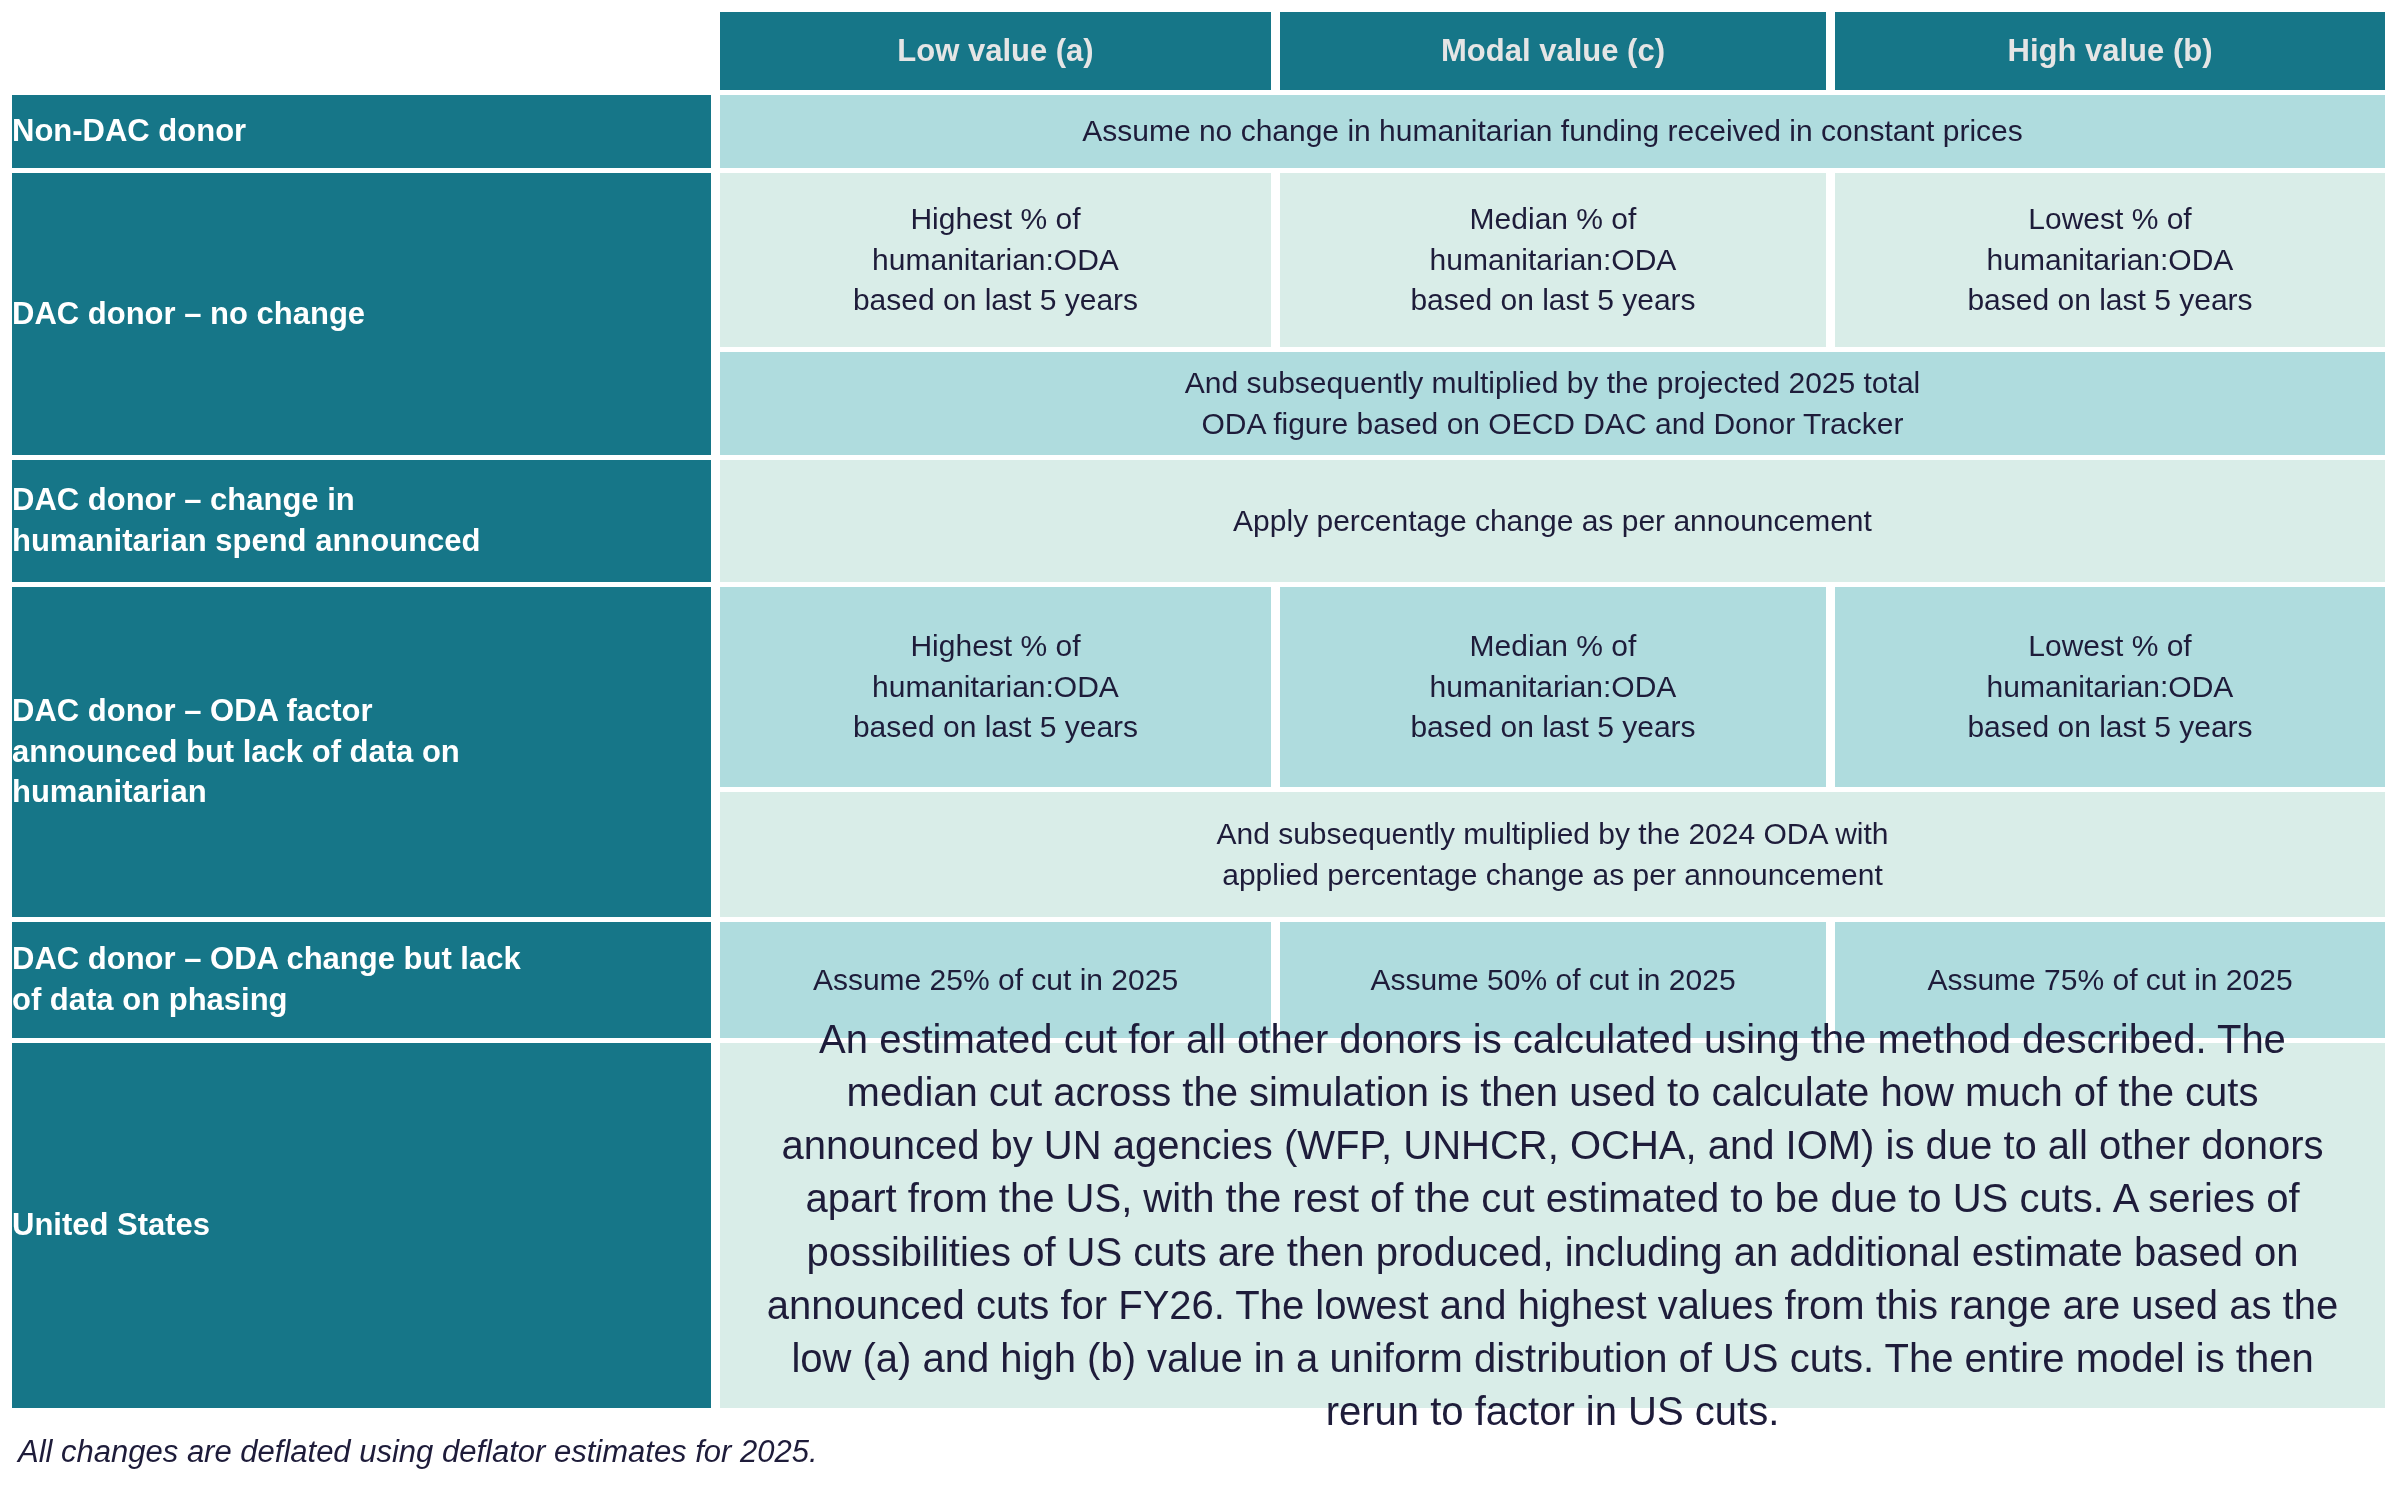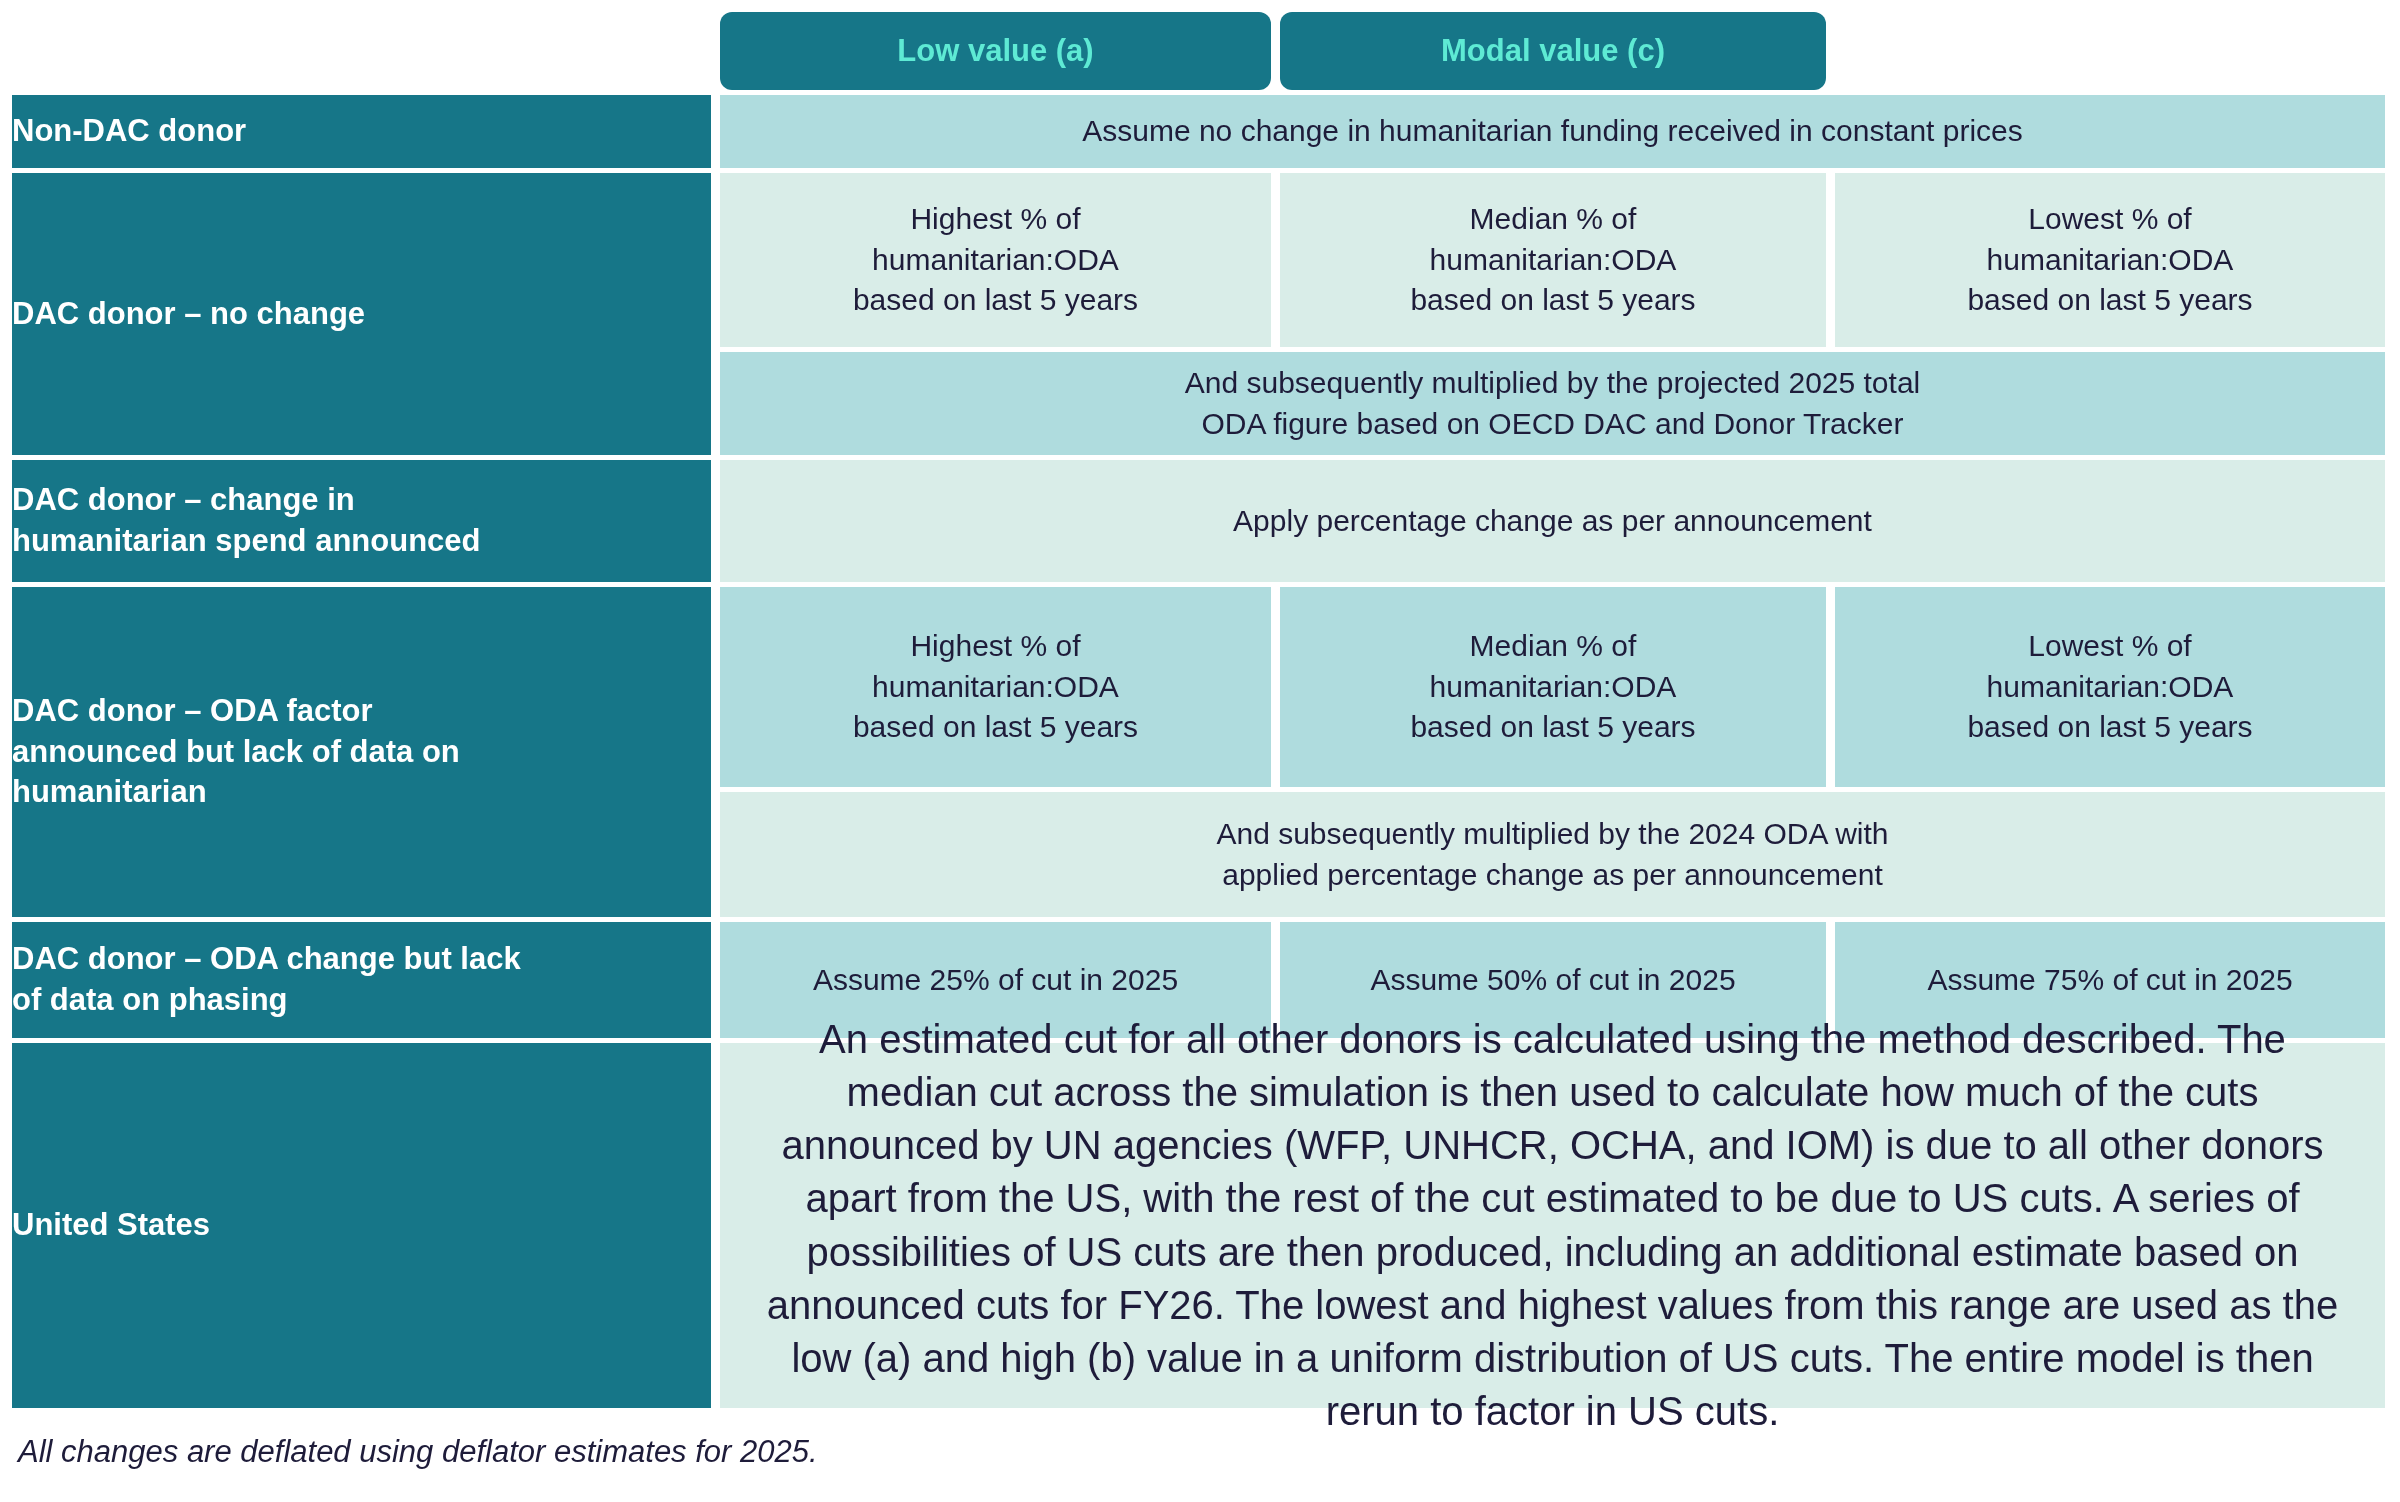--- a/index.html
+++ b/index.html
@@ -13,26 +13,25 @@
   .grid {
     display: grid;
     grid-template-columns: 699px 551px 546px 550px;
     grid-template-rows: 78px 73px 174px 103px 122px 200px 125px 116px 365px;
     column-gap: 9px;
     row-gap: 5px;
     background: #ffffff;
   }
   .head {
     background: #167688;
-    color: #5eead4;
+    color: #e5e5e5;
     font-weight: 700;
     font-size: 31px;
     display: flex; align-items: center; justify-content: center;
     text-align: center;
-    border-radius: 12px;
   }
   .lbl {
     background: #167688;
     color: #ffffff;
     font-weight: 700;
     font-size: 31px;
     line-height: 1.32;
     display: flex; align-items: center;
     padding-right: 16px;
     white-space: pre-line;
@@ -69,20 +68,21 @@
   .col1 { grid-column: 1; }
 </style>
 </head>
 <body>
 
 <div class="wrap">
   <div class="grid">
 
     <div class="head r1 c2">Low value (a)</div>
     <div class="head r1 c3">Modal value (c)</div>
+    <div class="head r1 c4">High value (b)</div>
 
     <div class="lbl r2 col1">Non-DAC donor</div>
     <div class="cell blue r2 c24">Assume no change in humanitarian funding received in constant prices</div>
 
     <div class="lbl r35 col1">DAC donor – no change</div>
     <div class="cell mint r3 c2">Highest % of
 humanitarian:ODA
 based on last 5 years</div>
     <div class="cell mint r3 c3">Median % of
 humanitarian:ODA

